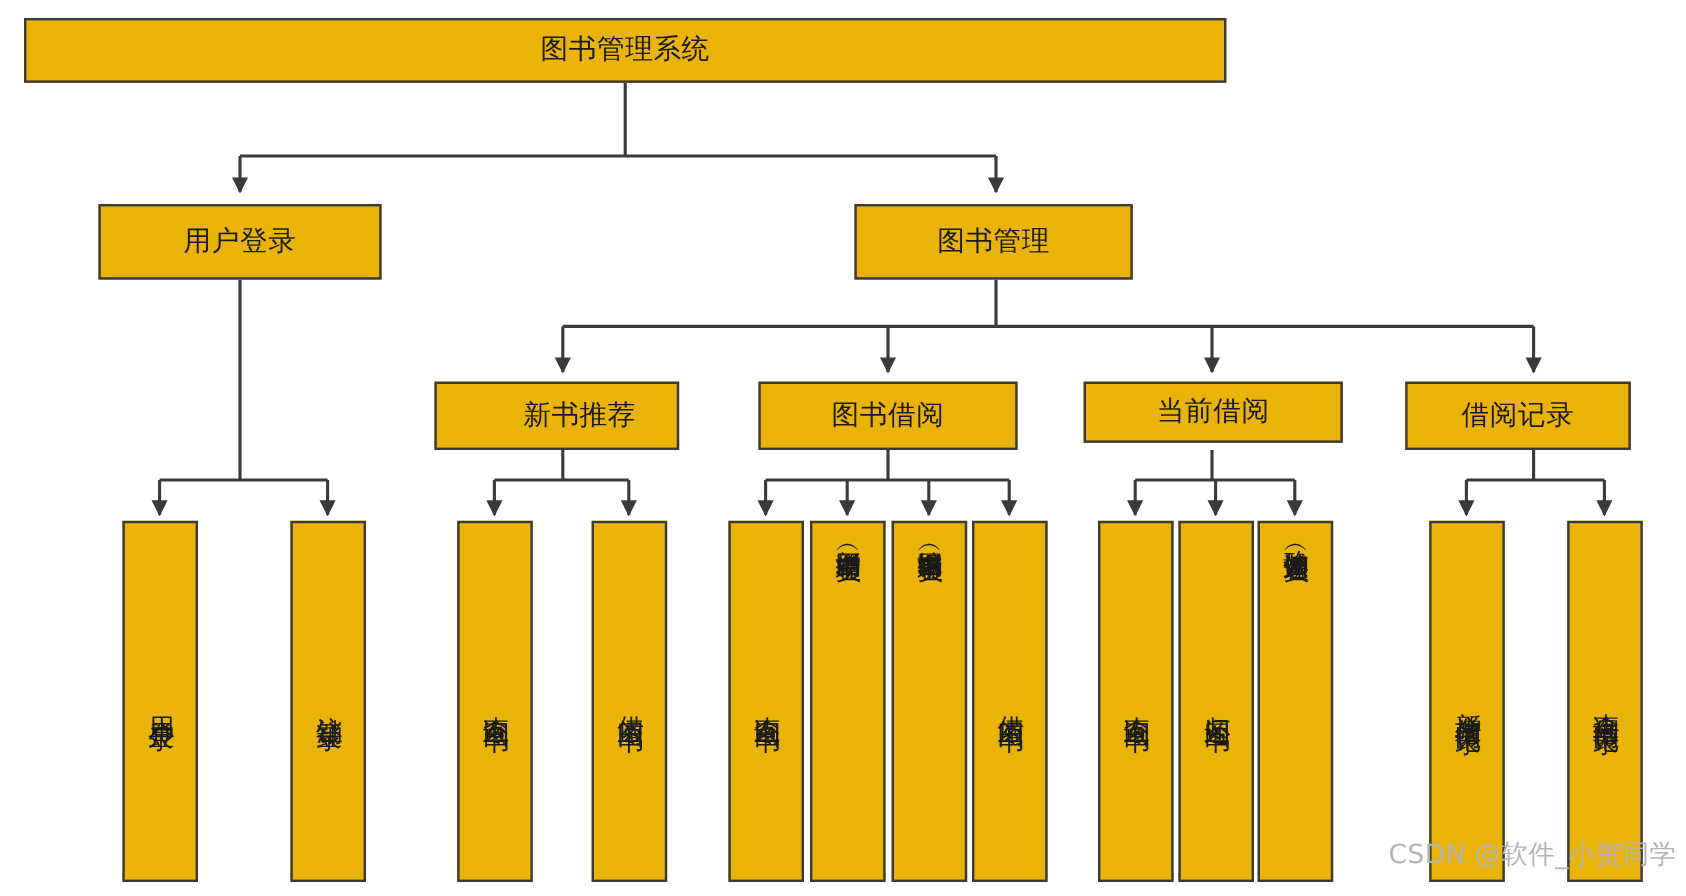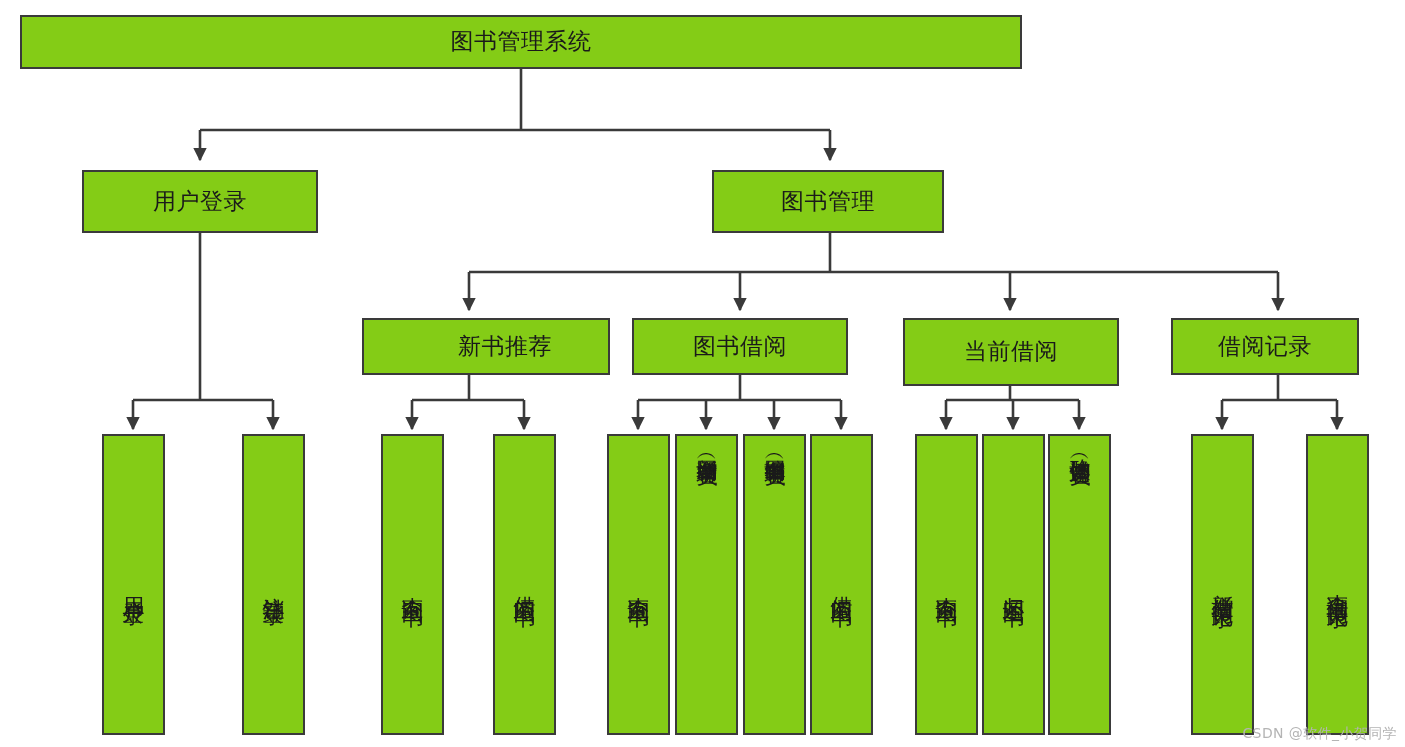--- a/index.html
+++ b/index.html
@@ -21,21 +21,21 @@
   #edge-layer {
     position: absolute;
     left: 0;
     top: 0;
     width: 1405px;
     height: 747px;
   }
   .node {
     position: absolute;
     box-sizing: border-box;
-    background: #84cc16;
+    background: #eab308;
     border: 2px solid #3a3a3a;
     display: flex;
     align-items: center;
     justify-content: center;
     color: #1a1a1a;
     z-index: 2;
   }
   .node-label {
     display: block;
     line-height: 1.18;
@@ -64,22 +64,22 @@
     font-size: 21px;
     letter-spacing: 1px;
   }
   .node.vert.center-text {
     align-items: center;
     padding-top: 0;
   }
   #watermark {
     position: absolute;
     right: 8px;
-    bottom: 4px;
-    font-size: 14px;
+    bottom: 20px;
+    font-size: 22px;
     color: #b4b4b4;
     letter-spacing: 0.4px;
     z-index: 3;
     white-space: nowrap;
   }
 </style>
 </head>
 <body>
 
 <div id="diagram-root">
@@ -138,27 +138,27 @@
     <span class="node-label">图书管理系统</span>
   </div>
 
   <div class="node horiz" style="left:82px; top:170px; width:236px; height:63px;">
     <span class="node-label">用户登录</span>
   </div>
   <div class="node horiz" style="left:712px; top:170px; width:232px; height:63px;">
     <span class="node-label">图书管理</span>
   </div>
 
-  <div class="node horiz" style="left:362px; top:318px; width:248px; height:57px;padding-left:38px;">
+  <div class="node horiz" style="left:362px; top:318px; width:204px; height:57px;padding-left:38px;">
     <span class="node-label">新书推荐</span>
   </div>
   <div class="node horiz" style="left:632px; top:318px; width:216px; height:57px;text-align:center;">
     <span class="node-label">图书借阅</span>
   </div>
-  <div class="node horiz" style="left:903px; top:318px; width:216px; height:68px;">
+  <div class="node horiz" style="left:903px; top:318px; width:216px; height:51px;">
     <span class="node-label">当前借阅</span>
   </div>
   <div class="node horiz" style="left:1171px; top:318px; width:188px; height:57px;">
     <span class="node-label">借阅记录</span>
   </div>
 
   <div class="node vert center-text" style="left:102px; top:434px; width:63px; height:301px;">
     <span class="node-label">用户登录</span>
   </div>
   <div class="node vert center-text" style="left:242px; top:434px; width:63px; height:301px;">

